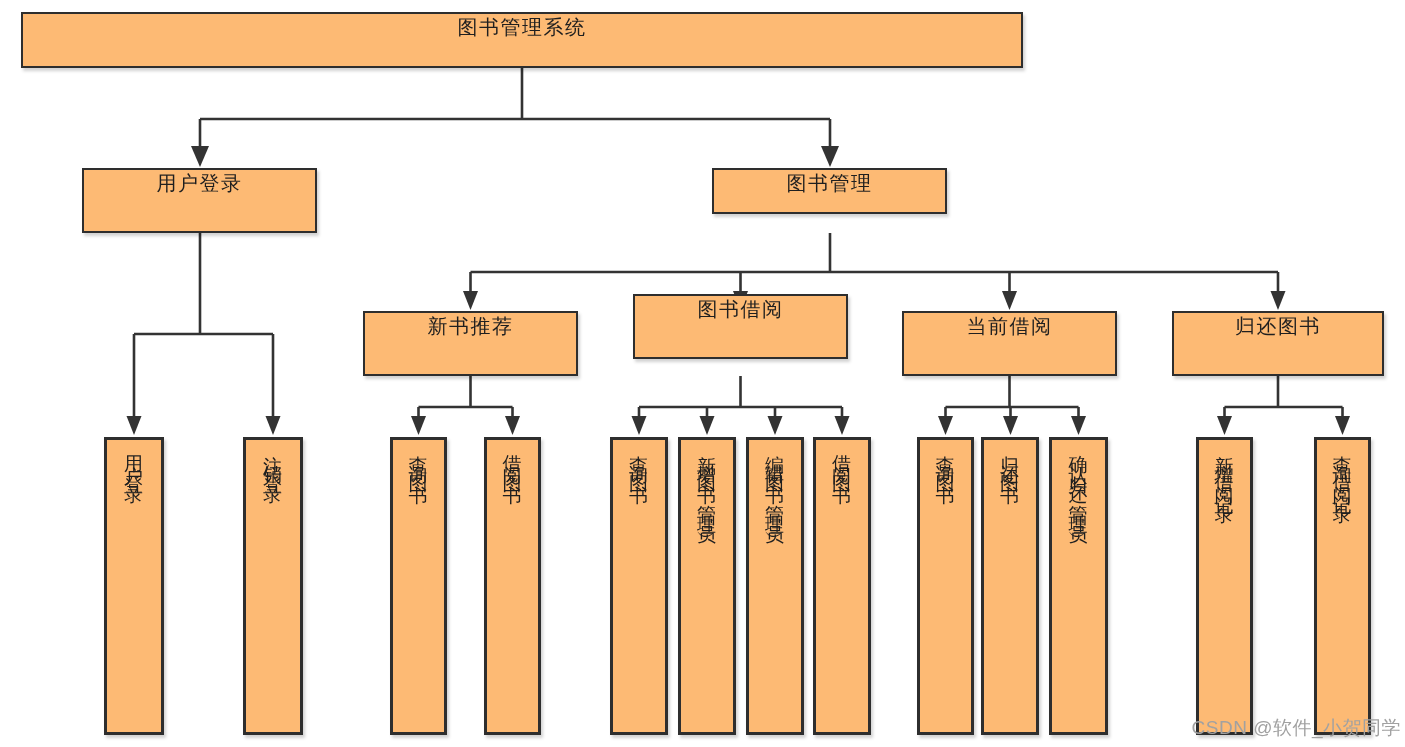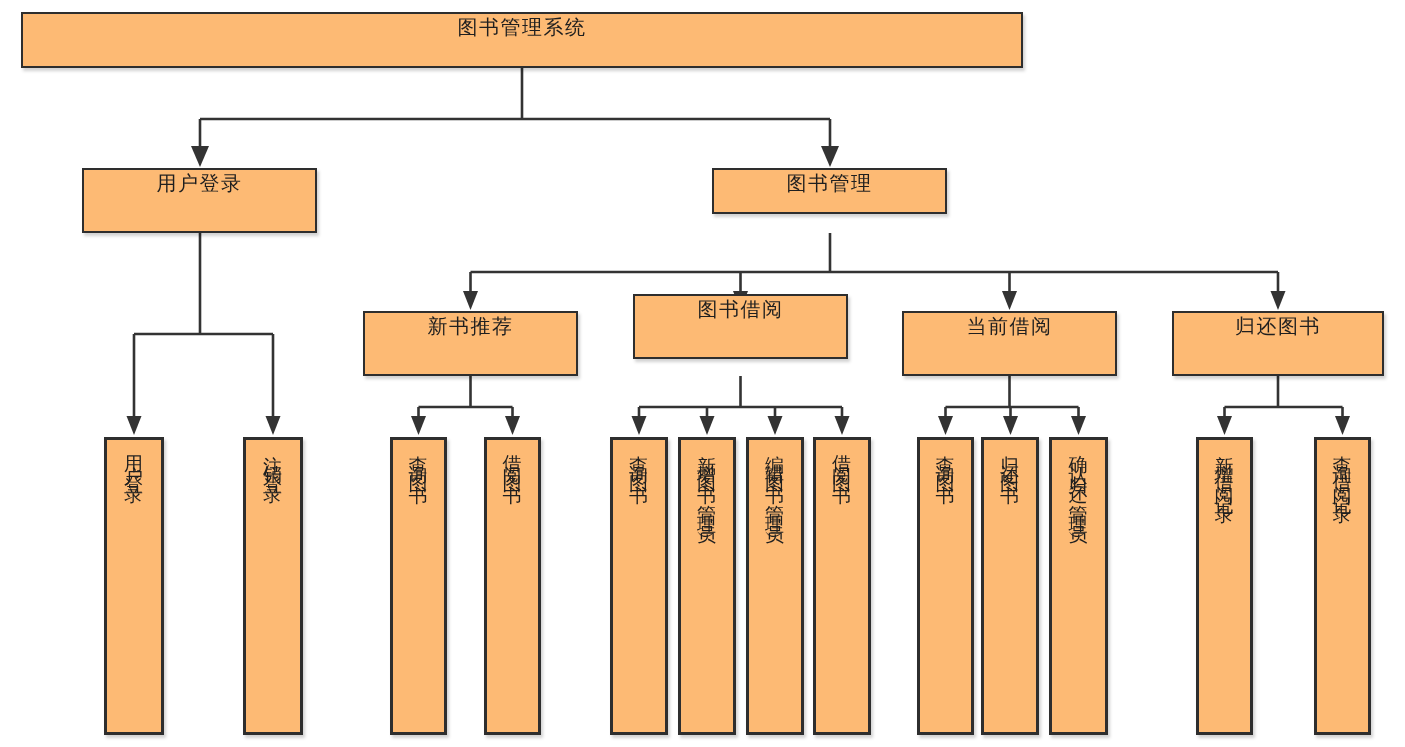--- a/index.html
+++ b/index.html
@@ -126,14 +126,15 @@
     <span class="vlbl">确认归还（管理员）</span>
   </div>
 
   <div class="box v" style="left:1196px;width:57px">
     <span class="vlbl">新增借阅记录</span>
   </div>
   <div class="box v" style="left:1314px;width:57px">
     <span class="vlbl">查询借阅记录</span>
   </div>
 
+  <div class="watermark">CSDN @软件_小贺同学</div>
 
 </div>
 
 </body></html>

